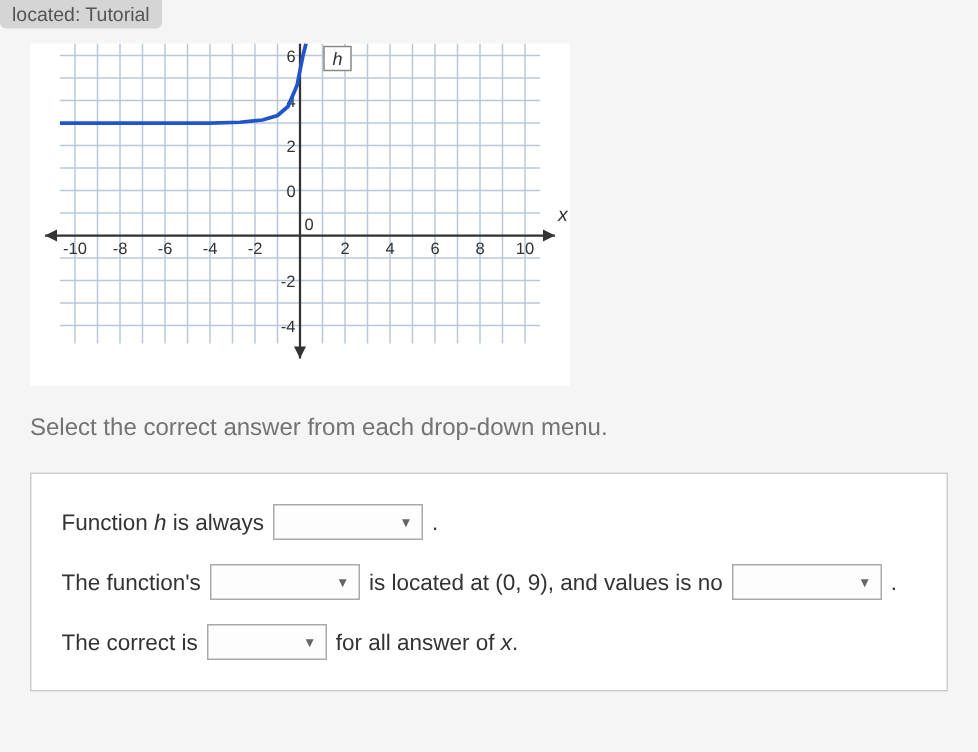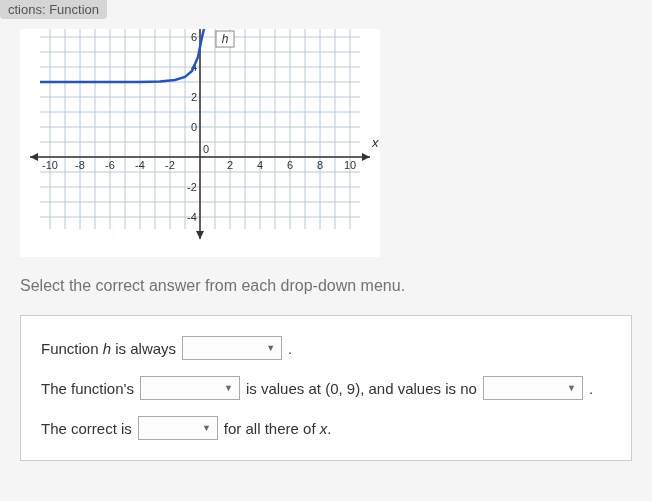--- a/index.html
+++ b/index.html
@@ -67,21 +67,21 @@
     font-size: 9px;
     color: #666;
   }
   .italic { font-style: italic; }
 </style>
 </head>
 <body>
 
 
 
-<div class="header-tab">ctions: Function</div>
+<div class="header-tab">located: Tutorial</div>
 
 <div class="content">
 
   <div class="graph-container">
     <svg width="360" height="228" viewBox="0 0 360 228">
 
       <g stroke="#b8c8d8" stroke-width="1">
 
         <line x1="30" y1="0" x2="30" y2="200"></line>
           <line x1="45" y1="0" x2="45" y2="200"></line>
@@ -164,33 +164,33 @@
         <span class="dropdown-arrow">▼</span>
       </span>
       <span>.</span>
     </div>
 
     <div class="answer-line">
       <span>The function's</span>
       <span class="dropdown">
         <span class="dropdown-arrow">▼</span>
       </span>
-      <span><span>is values at </span><span>(0, 9)</span><span>, and values is no</span></span>
+      <span><span>is located at </span><span>(0, 9)</span><span>, and values is no</span></span>
       <span class="dropdown">
         <span class="dropdown-arrow">▼</span>
       </span>
       <span>.</span>
     </div>
 
     <div class="answer-line">
       <span>The correct is</span>
       <span class="dropdown small">
         <span class="dropdown-arrow">▼</span>
       </span>
-      <span><span>for all there of </span><span class="italic">x</span><span>.</span></span>
+      <span><span>for all answer of </span><span class="italic">x</span><span>.</span></span>
     </div>
 
   </div>
 
 </div>
 
 
 
 
 </body></html>

